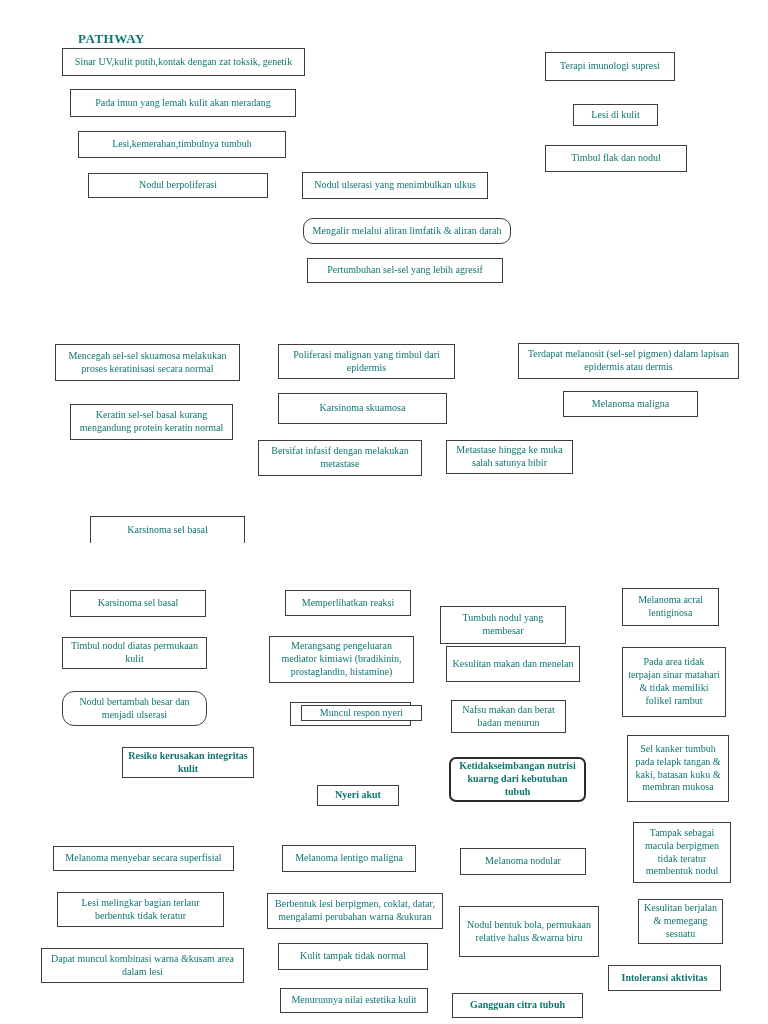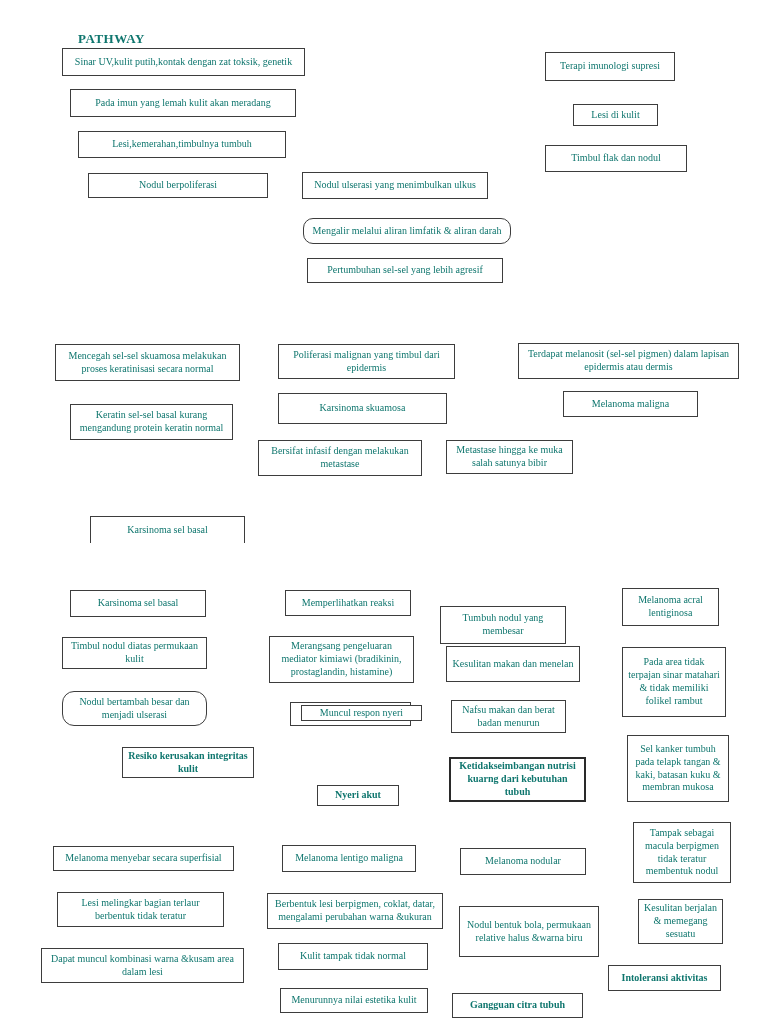--- a/index.html
+++ b/index.html
@@ -27,21 +27,21 @@
     text-align: center;
     border: 1px solid #3d3d3d;
     font-size: 10px;
     line-height: 1.28;
     padding: 1px 4px;
     box-sizing: border-box;
     background: #ffffff;
   }
   .bold { font-weight: bold; }
   .open-bottom { border-bottom: none; }
-  .thick { border-width: 2px; border-color: #2a2a2a; }
+  .thick { border-width: 2px; border-color: #2a2a2a; border-radius: 7px; }
   .title-box { font-size: 12px; letter-spacing: 1px; }
 
   .b-sinar-uv        { left: 62px;  top: 48px;  width: 243px; height: 28px; }
   .b-terapi          { left: 545px; top: 52px;  width: 130px; height: 29px; }
   .b-pada-imun       { left: 70px;  top: 89px;  width: 226px; height: 28px; }
   .b-lesi-di-kulit   { left: 573px; top: 104px; width: 85px;  height: 22px; }
   .b-lesi-kemerahan  { left: 78px;  top: 131px; width: 208px; height: 27px; }
   .b-timbul-flak     { left: 545px; top: 145px; width: 142px; height: 27px; }
   .b-nodul-berpoliferasi { left: 88px; top: 173px; width: 180px; height: 25px; }
   .b-nodul-ulserasi  { left: 302px; top: 172px; width: 186px; height: 27px; }

